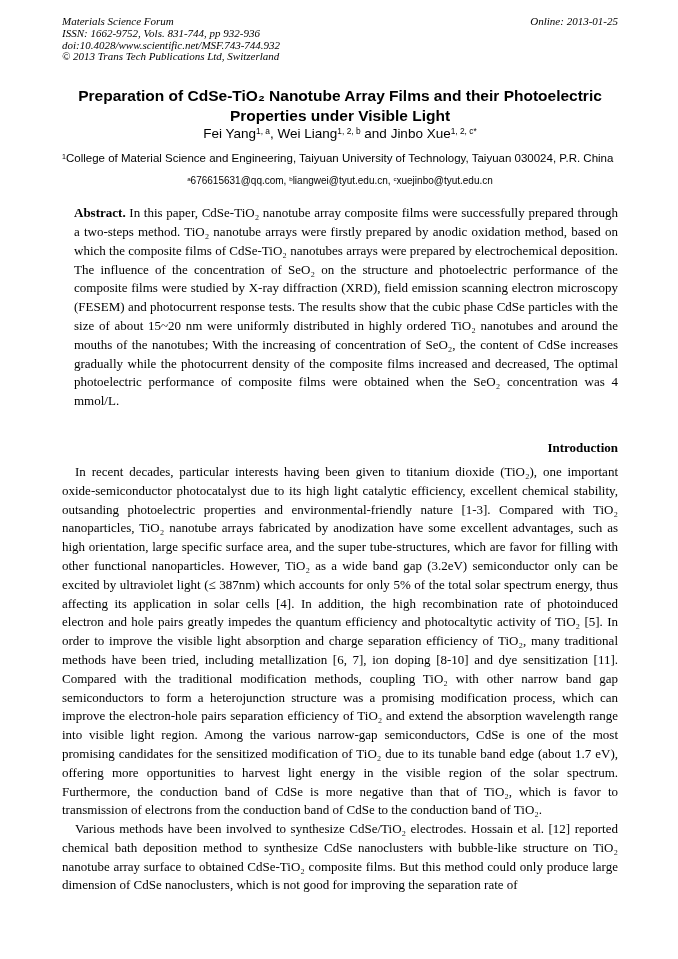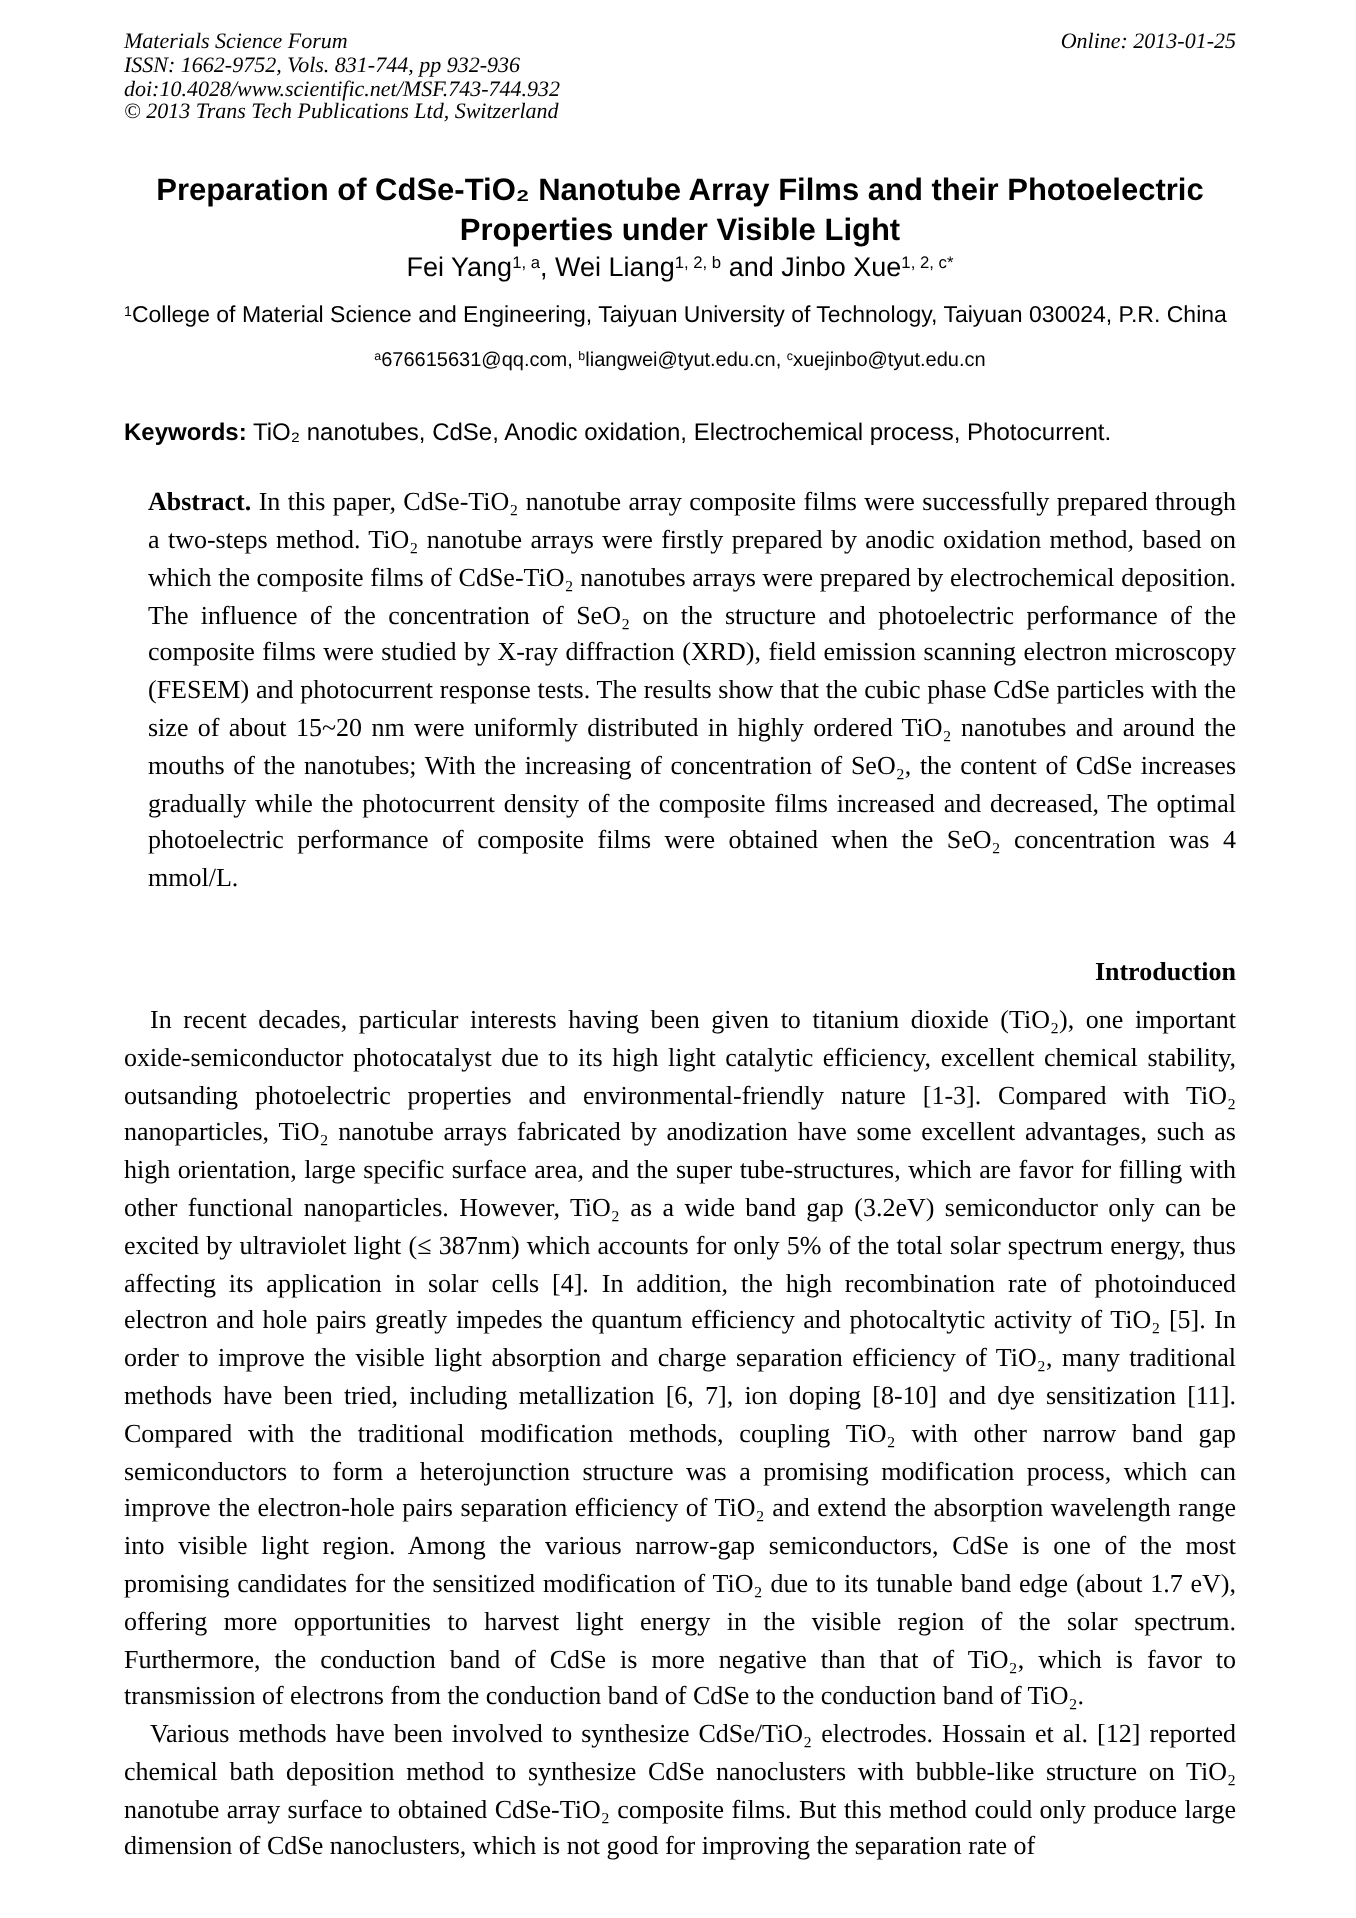--- a/index.html
+++ b/index.html
@@ -112,21 +112,20 @@
       <span class="tline">Properties under Visible Light</span>
     </h1>
 
   <div class="authors"><span>Fei Yang</span><sup>1, a</sup><span>, </span><span>Wei Liang</span><sup>1, 2, b</sup><span> and </span><span>Jinbo Xue</span><sup>1, 2, c*</sup></div>
 
   <div class="affil"><sup>1</sup><span>College of Material Science and Engineering, Taiyuan University of Technology, Taiyuan 030024, P.R. China</span></div>
 
 
   <div class="emails"><sup>a</sup><span>676615631@qq.com</span><span>, </span><sup>b</sup><span>liangwei@tyut.edu.cn</span><span>, </span><sup>c</sup><span>xuejinbo@tyut.edu.cn</span></div>
 
-  <p class="keywords"><b>Keywords:</b><span> TiO₂ nanotubes, CdSe, Anodic oxidation, Electrochemical process, Photocurrent.</span></p>
 
   <p class="body-p abstract"><b>Abstract.</b><span> In this paper, CdSe-TiO₂ nanotube array composite films were successfully prepared through a two-steps method. TiO₂ nanotube arrays were firstly prepared by anodic oxidation method, based on which the composite films of CdSe-TiO₂ nanotubes arrays were prepared by electrochemical deposition. The influence of the concentration of SeO₂ on the structure and photoelectric performance of the composite films were studied by X-ray diffraction (XRD), field emission scanning electron microscopy (FESEM) and photocurrent response tests. The results show that the cubic phase CdSe particles with the size of about 15~20 nm were uniformly distributed in highly ordered TiO₂ nanotubes and around the mouths of the nanotubes; With the increasing of concentration of SeO₂, the content of CdSe increases gradually while the photocurrent density of the composite films increased and decreased, The optimal photoelectric performance of composite films were obtained when the SeO₂ concentration was 4 mmol/L.</span></p>
 
   <h2 class="section-heading">Introduction</h2>
 
   <p class="body-p indent">In recent decades, particular interests having been given to titanium dioxide (TiO₂), one important oxide-semiconductor photocatalyst due to its high light catalytic efficiency, excellent chemical stability, outsanding photoelectric properties and environmental-friendly nature [1-3]. Compared with TiO₂ nanoparticles, TiO₂ nanotube arrays fabricated by anodization have some excellent advantages, such as high orientation, large specific surface area, and the super tube-structures, which are favor for filling with other functional nanoparticles. However, TiO₂ as a wide band gap (3.2eV) semiconductor only can be excited by ultraviolet light (≤ 387nm) which accounts for only 5% of the total solar spectrum energy, thus affecting its application in solar cells [4]. In addition, the high recombination rate of photoinduced electron and hole pairs greatly impedes the quantum efficiency and photocaltytic activity of TiO₂ [5]. In order to improve the visible light absorption and charge separation efficiency of TiO₂, many traditional methods have been tried, including metallization [6, 7], ion doping [8-10] and dye sensitization [11]. Compared with the traditional modification methods, coupling TiO₂ with other narrow band gap semiconductors to form a heterojunction structure was a promising modification process, which can improve the electron-hole pairs separation efficiency of TiO₂ and extend the absorption wavelength range into visible light region. Among the various narrow-gap semiconductors, CdSe is one of the most promising candidates for the sensitized modification of TiO₂ due to its tunable band edge (about 1.7 eV), offering more opportunities to harvest light energy in the visible region of the solar spectrum. Furthermore, the conduction band of CdSe is more negative than that of TiO₂, which is favor to transmission of electrons from the conduction band of CdSe to the conduction band of TiO₂.</p>
 
   <p class="body-p indent">Various methods have been involved to synthesize CdSe/TiO₂ electrodes. Hossain et al. [12] reported chemical bath deposition method to synthesize CdSe nanoclusters with bubble-like structure on TiO₂ nanotube array surface to obtained CdSe-TiO₂ composite films. But this method could only produce large dimension of CdSe nanoclusters, which is not good for improving the separation rate of</p>
 
 </div>

